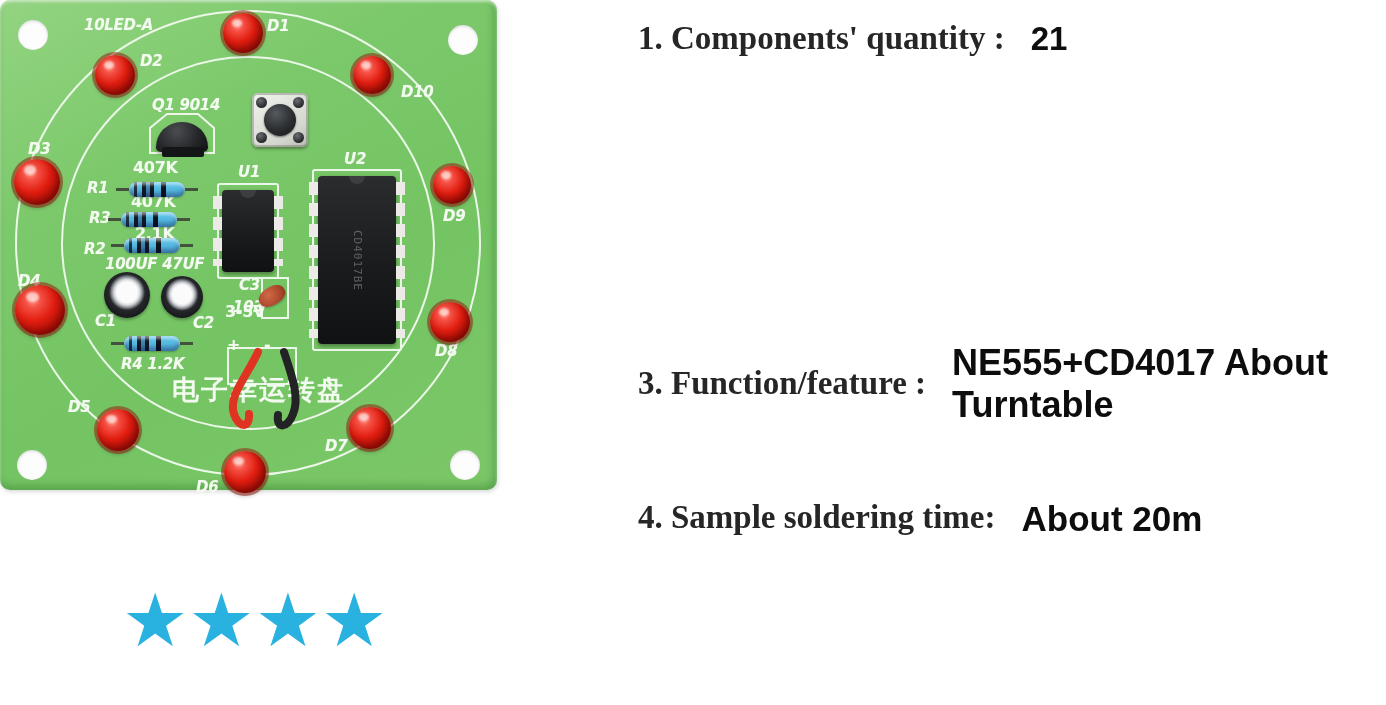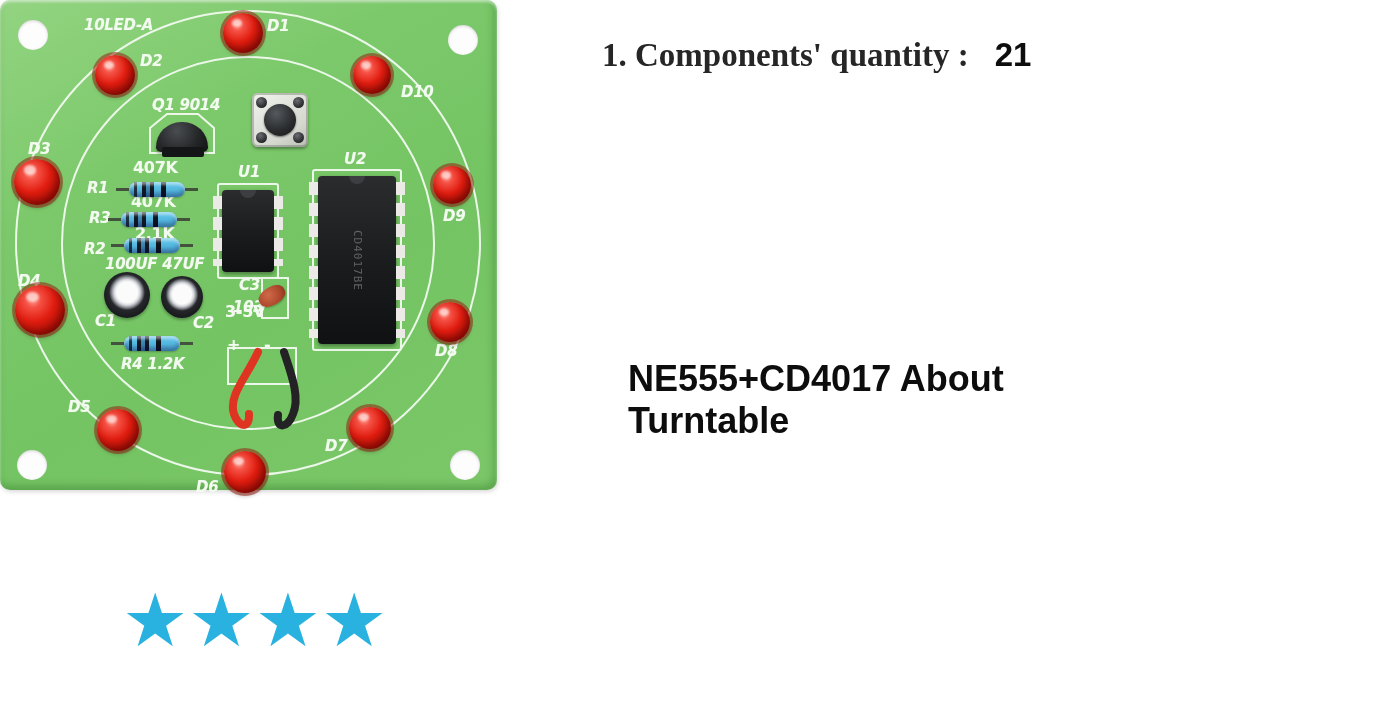--- a/index.html
+++ b/index.html
@@ -58,25 +58,25 @@
   .chip::before{left:-9px;} .chip::after{right:-9px;}
   .chip .notch{position:absolute;left:50%;top:0;transform:translateX(-50%);width:16px;height:8px;
        border-radius:0 0 16px 16px;background:#3c3e41;}
   .chip-text{position:absolute;left:0;top:0;right:0;bottom:0;display:flex;align-items:center;justify-content:center;
        writing-mode:vertical-rl;color:#6a6e72;opacity:.85;font-size:11px;letter-spacing:1px;
        font-family:"DejaVu Sans Mono",monospace;}
   .board-title{position:absolute;left:172px;top:372px;z-index:2;color:#f3fbf0;font-weight:700;
        font-size:27px;letter-spacing:2px;font-family:"DejaVu Sans",sans-serif;white-space:nowrap;}
 
   
-  .spec-row{position:absolute;left:602px;display:flex;align-items:flex-end;}
+  .spec-row{position:absolute;left:638px;display:flex;align-items:center;}
   .spec-label{font-family:"Liberation Serif",serif;font-weight:700;font-size:33px;color:#262626;
        white-space:nowrap;line-height:1.15;}
   .spec-value{font-family:"Liberation Sans",sans-serif;font-weight:700;color:#0d0d0d;
-       margin-left:26px;padding-top:2px;white-space:pre-line;line-height:1.18;margin-top:16px;}
+       margin-left:26px;padding-top:2px;white-space:pre-line;line-height:1.18;}
   .v1,.v2{font-size:33px;} .v3{font-size:36px;} .v4{font-size:35px;}
 
   
   .stars{position:absolute;left:122px;top:583px;font-size:74px;line-height:1;letter-spacing:0;
        font-family:"DejaVu Sans",sans-serif;}
   .difficulty-caption{position:absolute;left:95px;top:666px;width:310px;text-align:center;
        font-family:"Liberation Serif",serif;font-weight:700;font-size:27px;color:#262626;}
 </style>
 </head>
 <body>
@@ -165,31 +165,37 @@
     <div class="silk s15" style="left:238px;top:163px">U1</div>
     <div class="chip" style="left:222px;top:190px;width:52px;height:82px">
       <div class="notch"></div>
     </div>
     <div class="silk s15" style="left:344px;top:150px">U2</div>
     <div class="chip" style="left:318px;top:176px;width:78px;height:168px">
       <div class="notch"></div>
       <div class="chip-text">CD4017BE</div>
     </div>
 
+    <div class="board-title">电子幸运转盘</div>
 
     <svg class="wire-svg" width="497" height="490" viewBox="0 0 497 490">
       <path d="M258,352 C246,378 228,396 234,414 C238,427 250,430 249,414" fill="none" stroke="#e03422" stroke-width="8" stroke-linecap="round"></path>
       <path d="M284,352 C292,376 300,398 293,414 C288,428 276,430 278,415" fill="none" stroke="#232325" stroke-width="8" stroke-linecap="round"></path>
     </svg>
   </div>
 
   <div class="spec-row" style="top:18px">
     <span class="spec-label">1. Components' quantity :</span>
     <span class="spec-value v1">21</span>
   </div>
   <div class="spec-row" style="top:340px">
+    <span class="spec-label">3. Function/feature :</span>
     <span class="spec-value v3">NE555+CD4017 About
 Turntable</span>
   </div>
+  <div class="spec-row" style="top:496px">
+    <span class="spec-label">4. Sample soldering time:</span>
+    <span class="spec-value v4">About 20m</span>
+  </div>
 
   <div class="stars" style="color: rgb(41, 178, 224);">★★★★</div>
 
 </div>
 
 </body></html>

